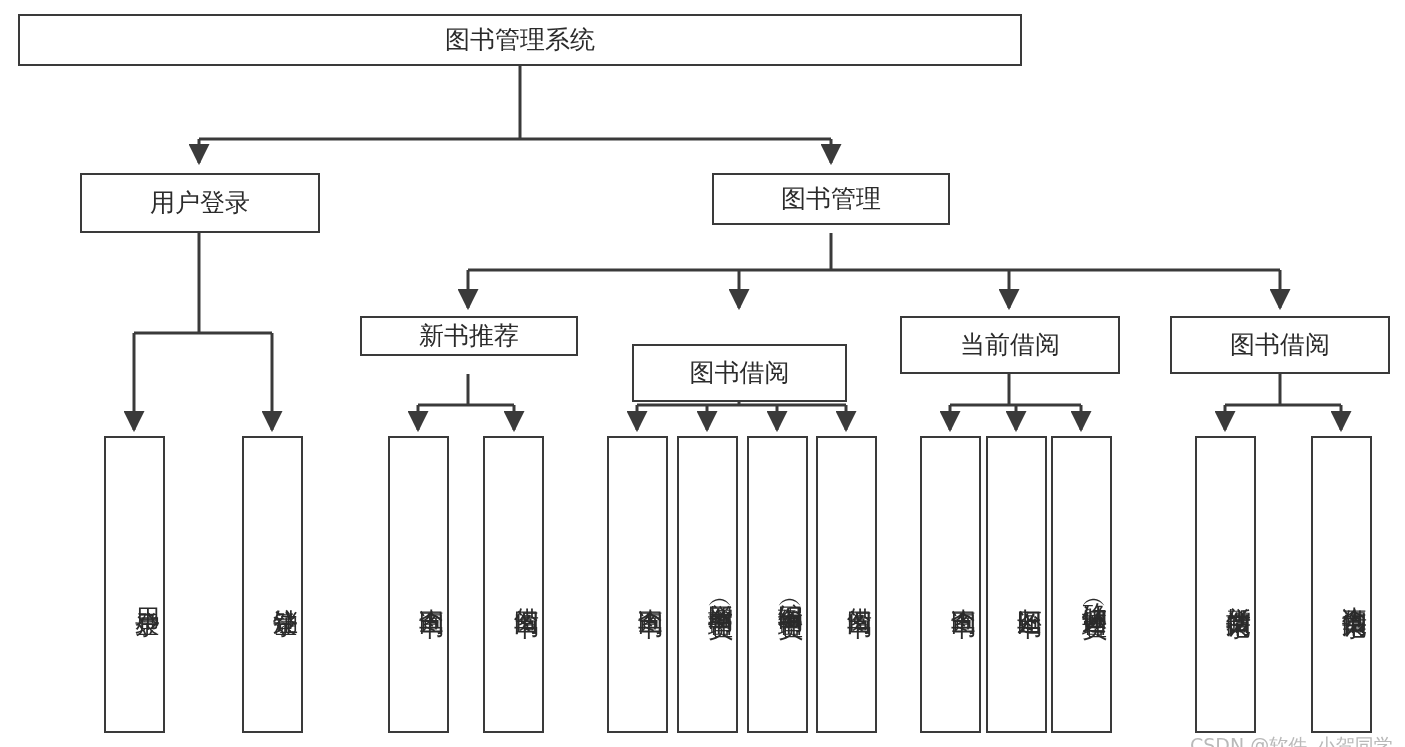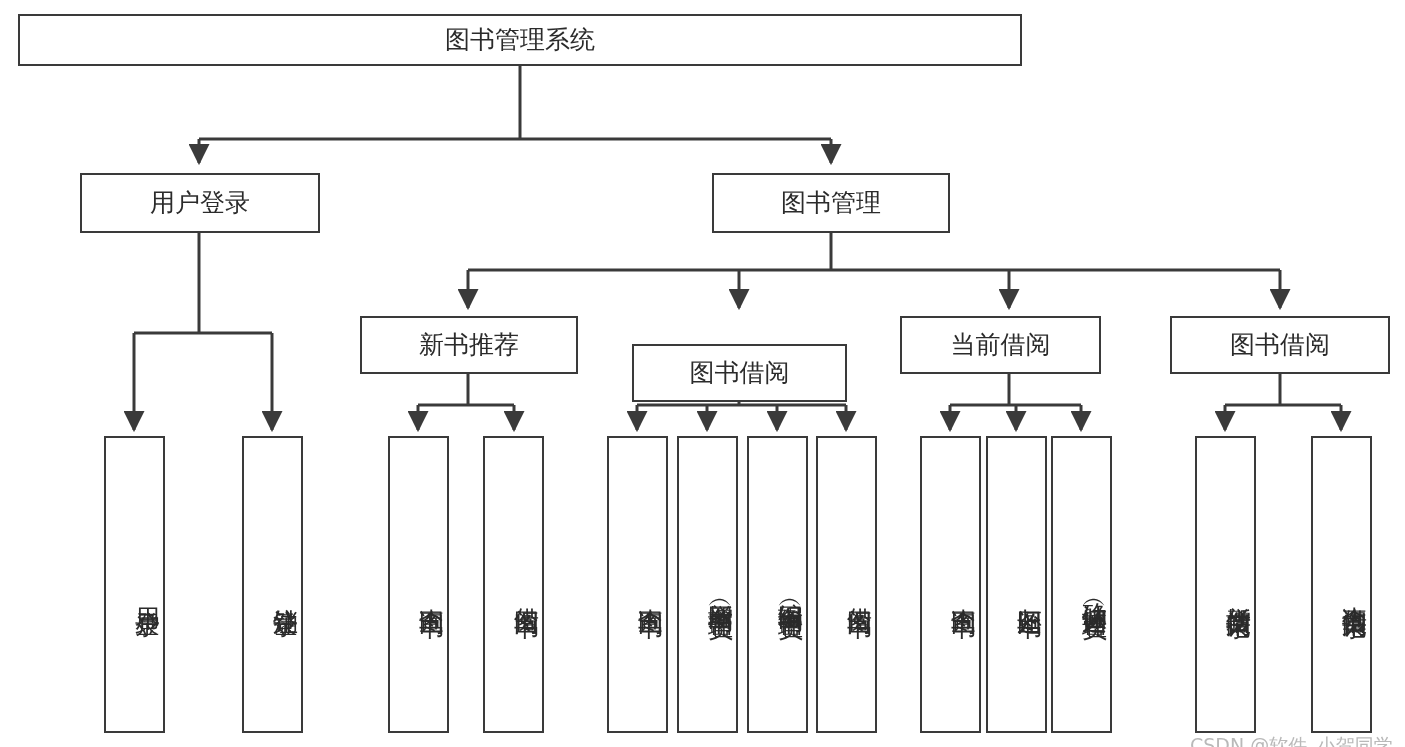--- a/index.html
+++ b/index.html
@@ -125,31 +125,31 @@
     </g>
   </svg>
 
   <div class="node root" style="left:18px; top:14px; width:1004px; height:52px;">
     <span>图书管理系统</span>
   </div>
 
   <div class="node h" style="left:80px; top:173px; width:240px; height:60px;">
     <span>用户登录</span>
   </div>
-  <div class="node h" style="left:712px; top:173px; width:238px; height:60px;">
+  <div class="node h" style="left:712px; top:173px; width:238px; height:52px;">
     <span>图书管理</span>
   </div>
 
-  <div class="node h" style="left:360px; top:316px; width:218px; height:58px;">
+  <div class="node h" style="left:360px; top:316px; width:218px; height:40px;">
     <span>新书推荐</span>
   </div>
   <div class="node h" style="left:632px; top:316px; width:215px; height:58px;margin-top:28px;">
     <span>图书借阅</span>
   </div>
-  <div class="node h" style="left:900px; top:316px; width:201px; height:58px;">
+  <div class="node h" style="left:900px; top:316px; width:220px; height:58px;">
     <span>当前借阅</span>
   </div>
   <div class="node h" style="left:1170px; top:316px; width:220px; height:58px;">
     <span>图书借阅</span>
   </div>
 
   <div class="node v" style="left:104px; top:436px; width:61px; height:297px;">
     <span class="vlabel">用户登录</span>
   </div>
   <div class="node v" style="left:242px; top:436px; width:61px; height:297px;">

